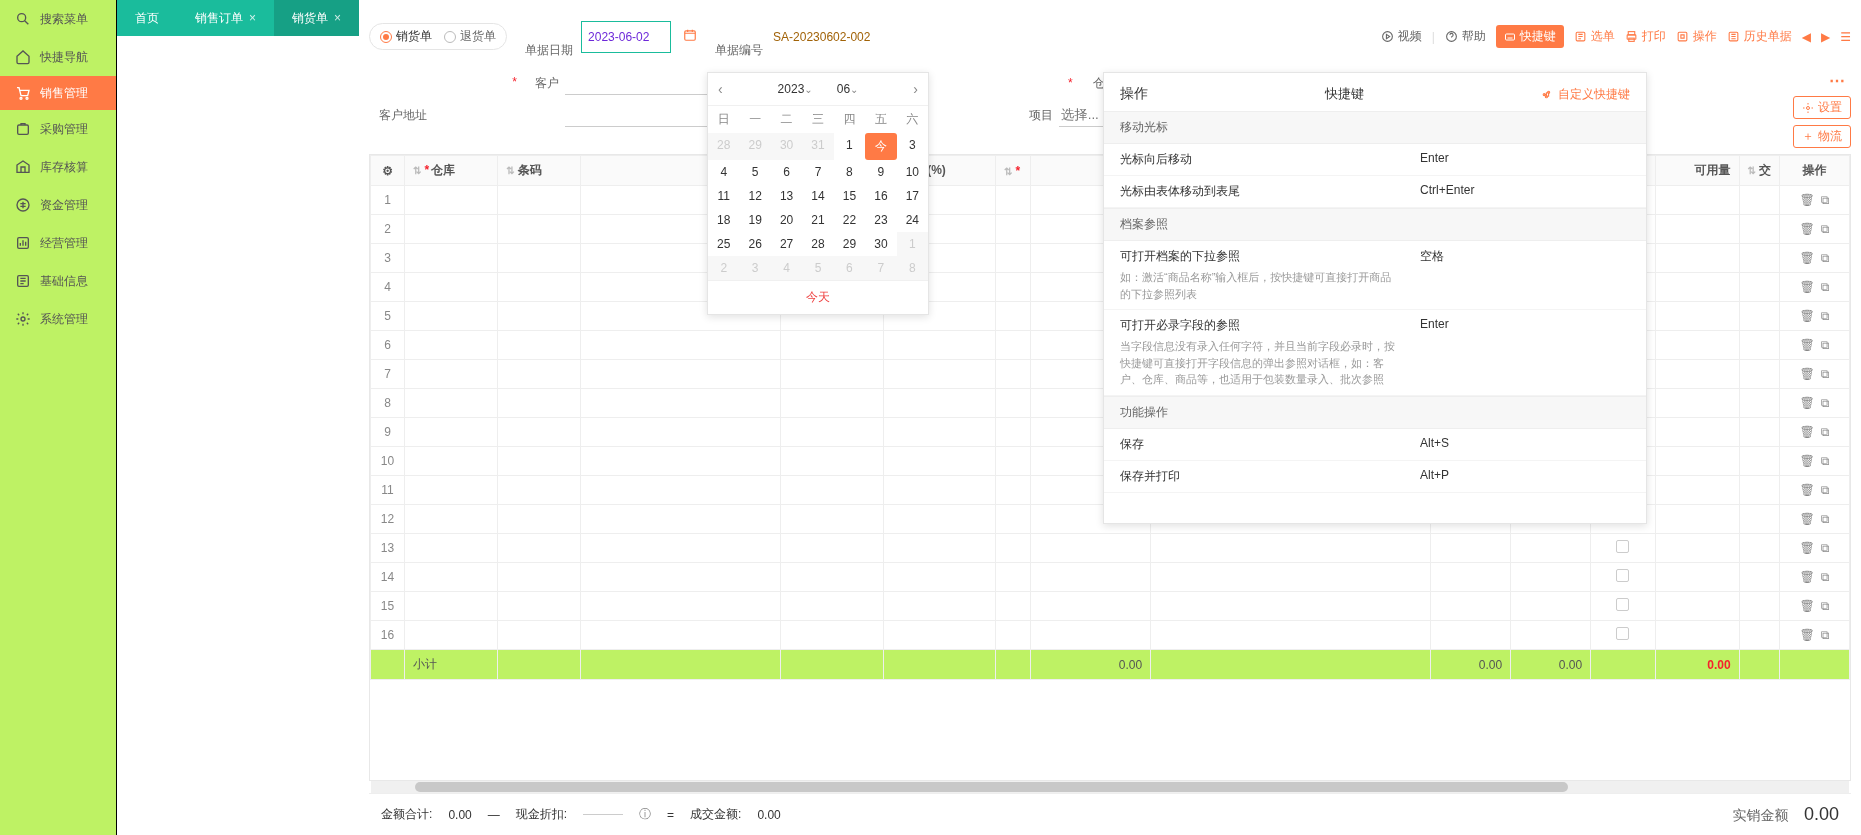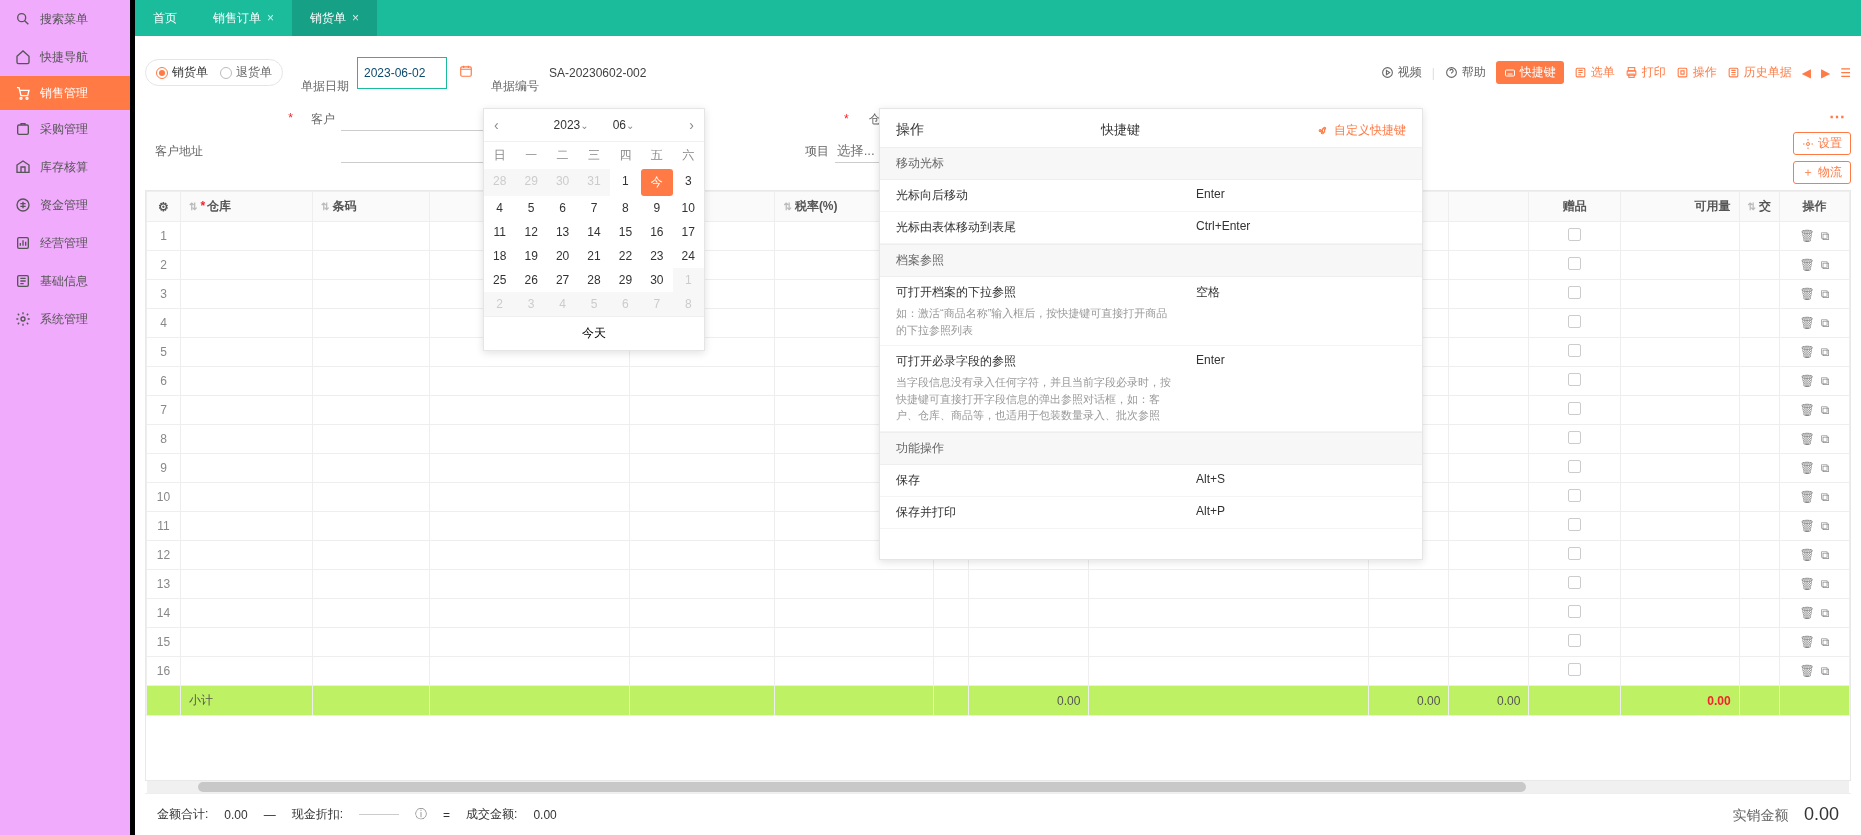--- a/index.html
+++ b/index.html
@@ -1,37 +1,37 @@
 <!DOCTYPE html>
 <html><head>
 <meta charset="utf-8">
 <style>
 * { margin: 0; padding: 0; box-sizing: border-box; font-family: "Microsoft YaHei", Arial, sans-serif; }
 body { background: #f0f0f0; font-size: 12px; color: #333; overflow: hidden; }
 .app { display: flex; height: 835px; width: 1861px; }
-.sidebar { width: 135px; background: #f0abfc; border-right: 5px solid #000000; }
+.sidebar { width: 117px; background: #bef264; border-right: 1px solid #000000; }
 .sidebar-item { display: flex; align-items: center; padding: 10px 14px; cursor: pointer; color: #555; }
 .sidebar-item.active { background: #ff7a45; color: #fff; padding-block:8px;align-items:flex-end; }
 .sidebar-item .icon { width: 18px; height: 18px; margin-right: 8px; display:inline-flex; align-items:center; justify-content:center; }
-.main { flex: 1; display: flex; flex-direction: column; background:#fff; }
+.main { flex: 1; display: flex; flex-direction: row; background:#fff; }
 .tabs { display: flex; background: #1abc9c; height: 36px; align-items: stretch; }
 .tab { padding: 0 18px; display:flex; align-items:center; color: #fff; cursor: pointer; position:relative; }
 .tab.active { background: #16a085; }
 .tab .close { margin-left: 6px; opacity:.8; }
 .content { flex: 1; padding: 8px 10px 0 10px; background:#fff; overflow:hidden; position:relative; display:flex; flex-direction:column;}
 .topbar { display: flex; align-items:center; gap:8px; padding: 6px 0; border-bottom:0; }
 .radio-group { border:1px solid #e5e5e5; border-radius:14px; padding:4px 10px; display:flex; gap:12px; align-items:center; background:#fff;}
 .radio { display:inline-flex; align-items:center; gap:4px; cursor:pointer;}
 .radio .dot{ width:12px;height:12px;border-radius:50%;border:1px solid #bbb;display:inline-block;position:relative;}
 .radio.checked .dot{ border-color:#ff7a45;}
 .radio.checked .dot::after{content:"";position:absolute;inset:2px;border-radius:50%;background:#ff7a45;}
 .lbl{ color:#666; }
 .field-lbl{ color:#666; margin-left:10px;margin-top:28px;}
-.inp { border:1px solid #1abc9c; padding:8px 6px; min-width:90px; color:#0c4a6e; }
-.plain { border:none; padding:4px 2px; color:#404040;}
+.inp { border:1px solid #1abc9c; padding:8px 6px; min-width:90px; color:#6d28d9; }
+.plain { border:none; padding:4px 2px; color:#a16207;}
 .cal-icon { color:#ff7a45; font-size:14px; margin-left:4px;}
 .toolbar-right { margin-left:auto; display:flex; align-items:center; gap:10px;}
 .ticon { display:inline-flex; align-items:center; gap:4px; color:#666; cursor:pointer;}
 .tbtn { background:#ff7a45; color:#fff; padding:3px 8px; border-radius:3px; display:inline-flex; align-items:center; gap:4px;}
 .formrow { display:flex; align-items:center; gap:6px; padding:6px 0 2px 10px;}
 .req { color:#f5222d; margin-right:2px;}
 .flabel{ color:#666; min-width:36px; text-align:right;}
 .finput{ border:none; border-bottom:1px solid #ccc; min-width:160px; padding:4px 2px;}
 .more-dots{ color:#ff7a45; font-weight:bold; cursor:pointer; padding:0 6px;}
 .round-btn{ border:1px solid #ff7a45; color:#ff7a45; border-radius:3px; padding:2px 8px; display:inline-flex; align-items:center; gap:4px; cursor:pointer; font-size:12px;}
@@ -55,21 +55,21 @@
 
 .calendar { position:absolute; top:72px; left:348px; width:222px; background:#fff; border:1px solid #e5e5e5; box-shadow:0 2px 8px rgba(0,0,0,.12); z-index:30;}
 .cal-head{ display:flex; align-items:center; justify-content:space-between; padding:8px 10px; border-bottom:1px solid #f0f0f0;}
 .cal-head .nav{ cursor:pointer; color:#888; font-size:14px;}
 .cal-head .ym{ display:flex; gap:24px; color:#333; font-weight:500;}
 .cal-grid{ display:grid; grid-template-columns:repeat(7,1fr); text-align:center;}
 .cal-grid .dow{ color:#888; padding:5px 0; font-size:12px;}
 .cal-grid .day{ padding:5px 0; cursor:pointer; font-size:12px; color:#333;}
 .cal-grid .day.out{ color:#ccc; background:#f7f7f7;}
 .cal-grid .day.today{ background:#ff7a45; color:#fff; border-radius:3px;}
-.cal-foot{ text-align:center; padding:8px 0; border-top:1px solid #f0f0f0; color:#000000; cursor:pointer;}
+.cal-foot{ text-align:center; padding:8px 0; border-top:1px solid #f0f0f0; color:#ef4444; cursor:pointer;}
 
 
 .shortcuts { position:absolute; top:72px; left:744px; width:544px; height:452px; background:#fff; border:1px solid #e5e5e5; box-shadow:0 2px 8px rgba(0,0,0,.12); z-index:30; overflow:auto;}
 .sc-head{ display:flex; justify-content:space-between; align-items:center; padding:12px 16px 8px 16px;}
 .sc-head .h1{ font-size:14px; color:#333;}
 .sc-head .h2{ font-size:13px; color:#333;}
 .sc-custom{ color:#ff7a45; display:inline-flex; align-items:center; gap:4px; cursor:pointer;}
 .sc-section{ background:#f7f7f7; padding:7px 16px; color:#666; border-top:1px solid #eee; border-bottom:1px solid #eee;}
 .sc-row{ display:flex; padding:7px 16px; border-bottom:1px solid #f4f4f4; gap:22px;}
 .sc-row .op{ flex:1; color:#333;}

